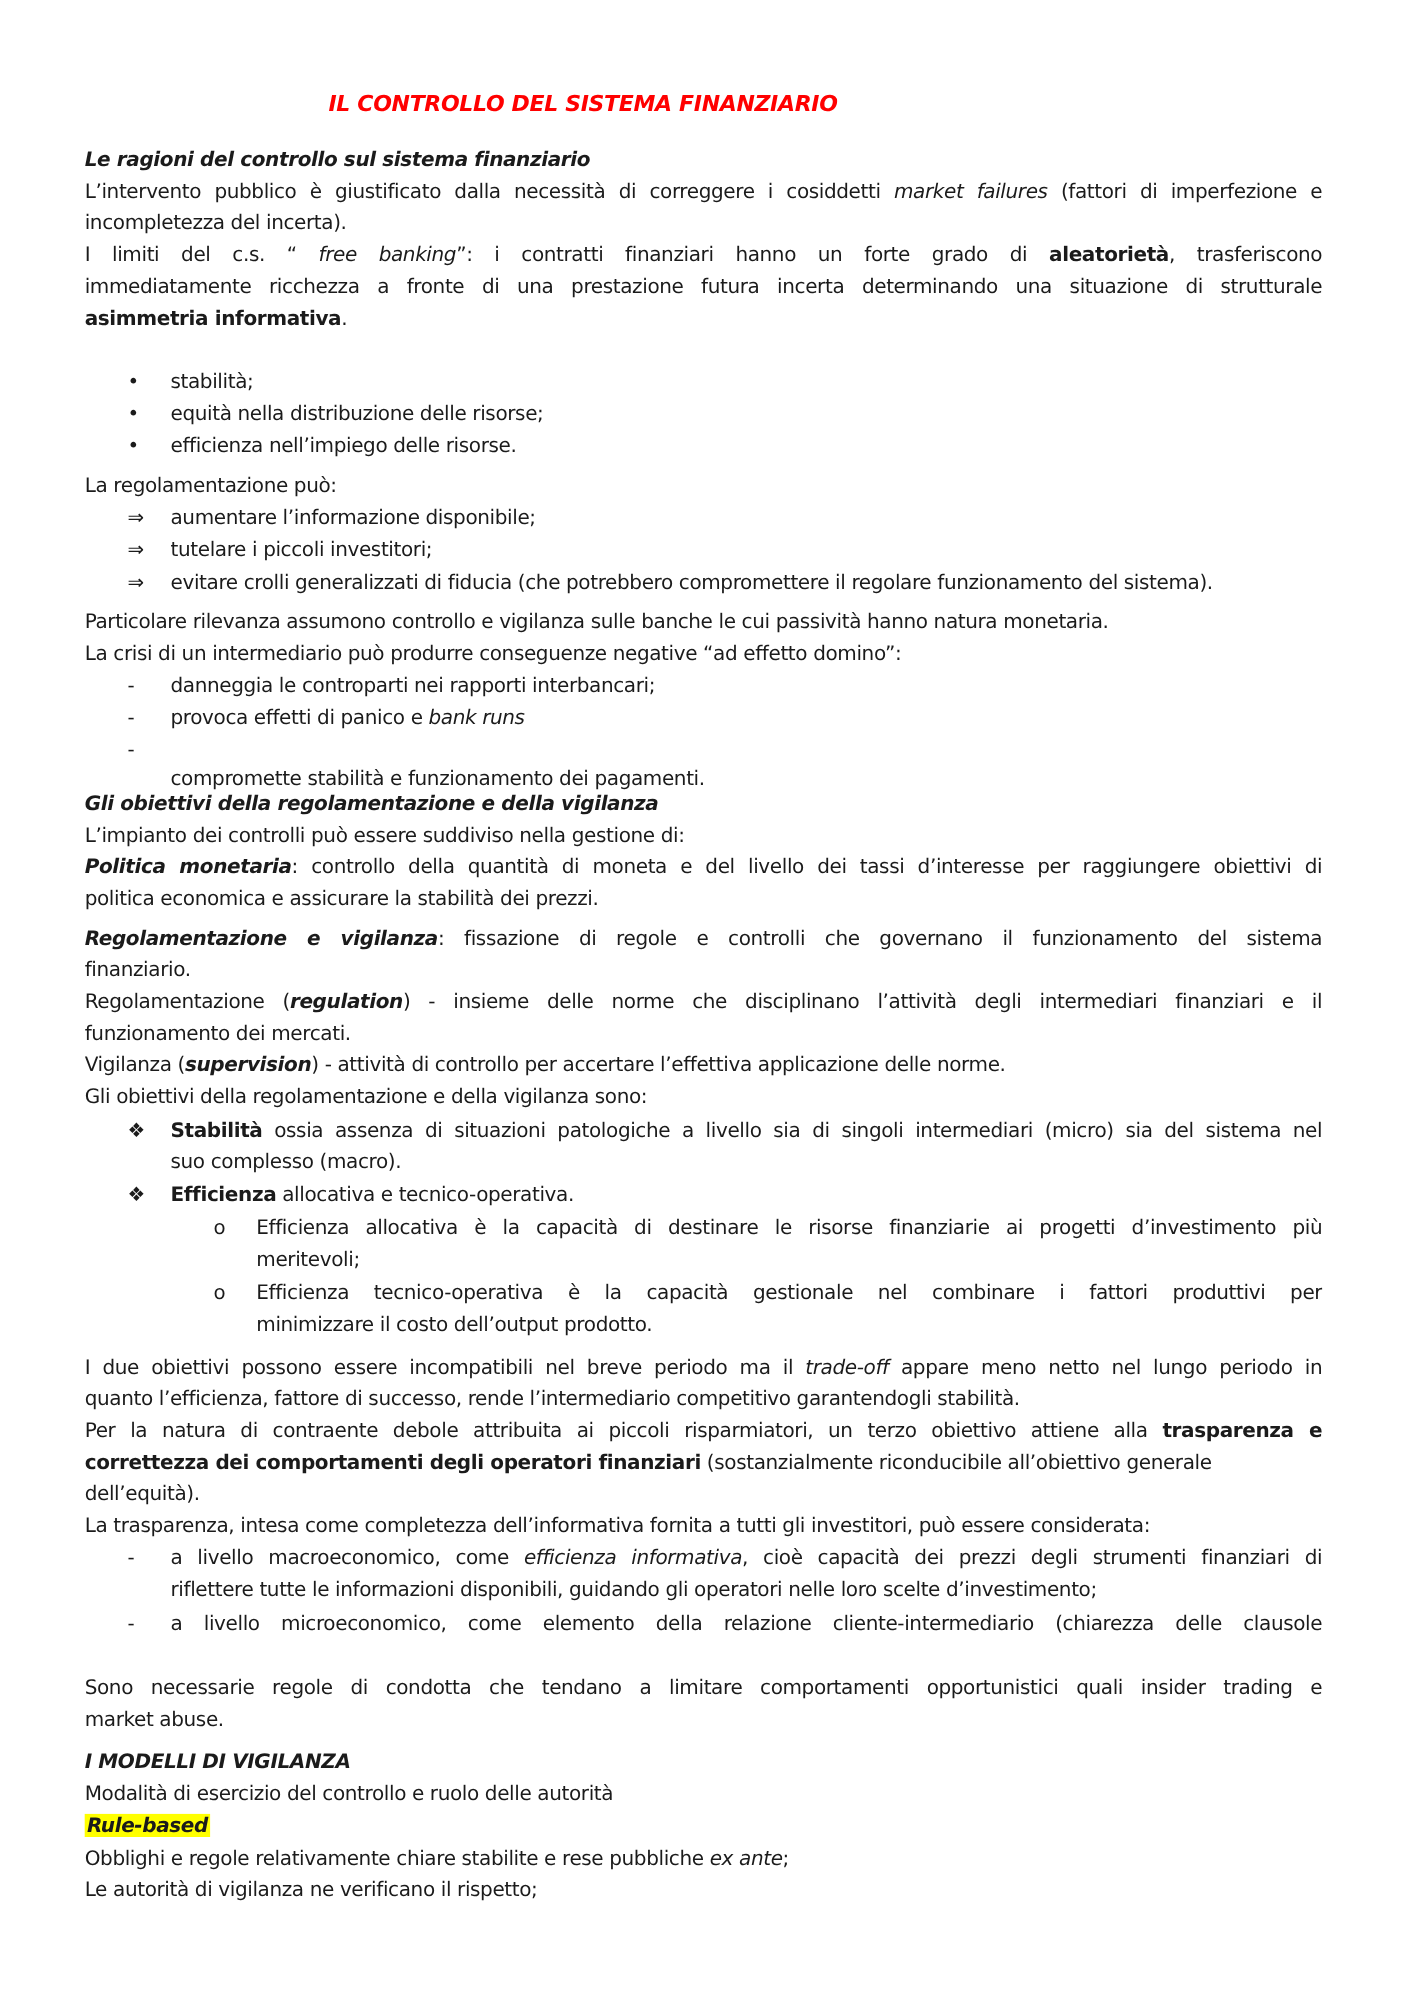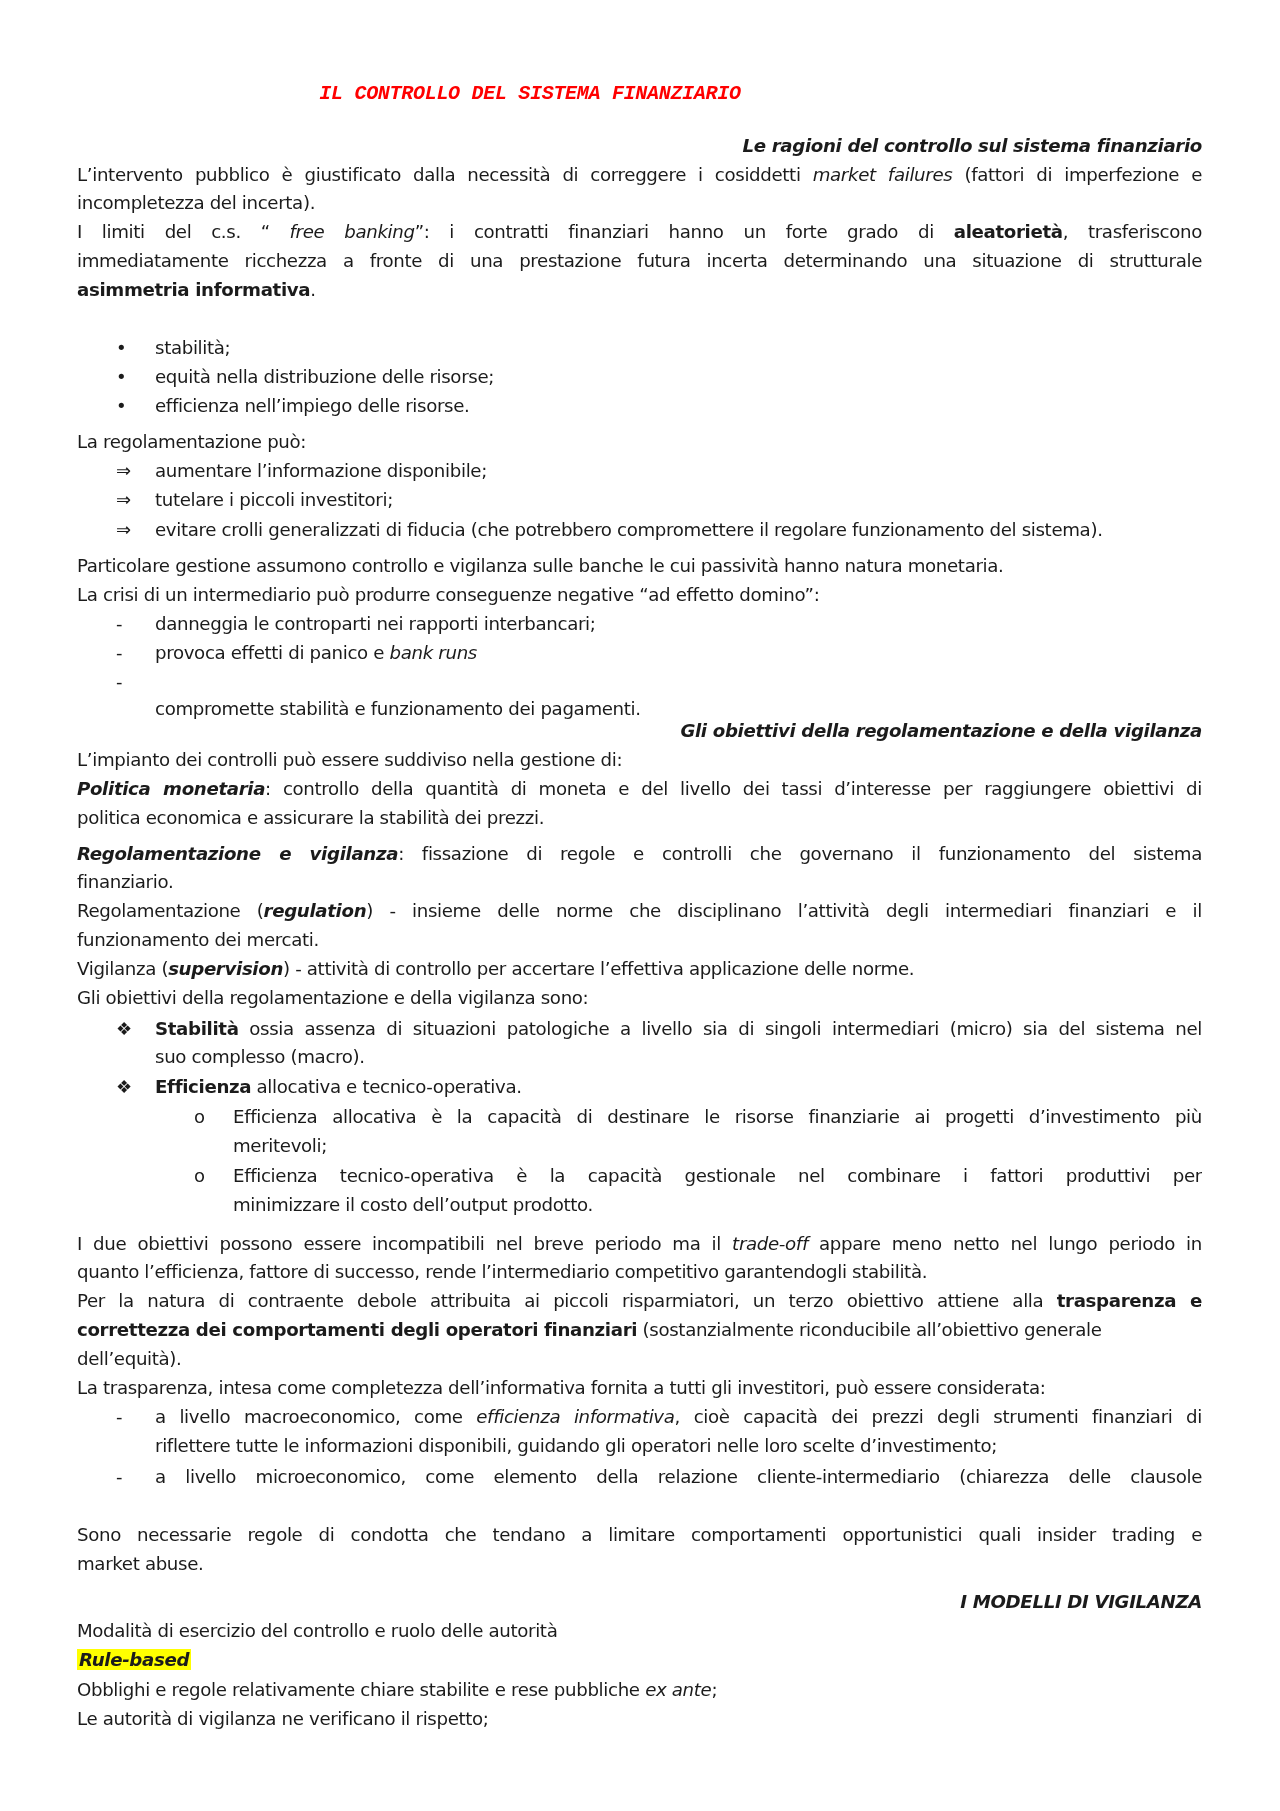--- a/index.html
+++ b/index.html
@@ -7,22 +7,22 @@
          font-family: "DejaVu Sans", "Liberation Sans", sans-serif; color: #1b1b1b; }
   .page { position: absolute; left: 0; top: 0; width: 1280px; height: 1811px; background: #fff; }
   .ln { position: absolute; left: 77px; width: 1125px; font-size: 18.2px; line-height: 29px;
         white-space: nowrap; letter-spacing: -0.35px; }
   .ln.j { text-align: justify; text-align-last: justify; white-space: normal; height: 29px; overflow: hidden; }
   .ind { left: 155px; width: 1047px; }
   .ind2 { left: 233px; width: 969px; }
   .mk { position: absolute; left: 116px; font-size: 18px; line-height: 29px; }
   .mk2 { position: absolute; left: 194px; font-size: 18px; line-height: 29px; }
   .title { position: absolute; left: 0; width: 1060px; top: 82px; text-align: center;
-           font-size: 20px; font-weight: bold; font-style: italic; color: #ff0000; letter-spacing: -0.3px; font-family: Liberation Mono, monospace; }
-  .h { font-weight: bold; font-style: italic; text-align: right; }
+           font-size: 20px; font-weight: bold; font-style: italic; color: #ff0000; letter-spacing: -0.3px; }
+  .h { font-weight: bold; font-style: italic; }
   b { font-weight: bold; }
   i { font-style: italic; }
   .hl { background: #ffff00; font-weight: bold; font-style: italic; padding: 0 2px; }
 </style>
 </head>
 <body>
 
 <div class="page">
 
   <div class="title">IL CONTROLLO DEL SISTEMA FINANZIARIO</div>
@@ -46,21 +46,21 @@
 
   <div class="ln" style="top:427px">La regolamentazione può:</div>
 
   <span class="mk" style="top:456px">⇒</span>
   <div class="ln ind" style="top:456px">aumentare l’informazione disponibile;</div>
   <span class="mk" style="top:485px">⇒</span>
   <div class="ln ind" style="top:485px">tutelare i piccoli investitori;</div>
   <span class="mk" style="top:515px">⇒</span>
   <div class="ln ind" style="top:515px">evitare crolli generalizzati di fiducia (che potrebbero compromettere il regolare funzionamento del sistema).</div>
 
-  <div class="ln" style="top:551px">Particolare gestione assumono controllo e vigilanza sulle banche le cui passività hanno natura monetaria.</div>
+  <div class="ln" style="top:551px">Particolare rilevanza assumono controllo e vigilanza sulle banche le cui passività hanno natura monetaria.</div>
   <div class="ln" style="top:580px">La crisi di un intermediario può produrre conseguenze negative “ad effetto domino”:</div>
 
   <span class="mk" style="top:609px">-</span>
   <div class="ln ind" style="top:609px"><span>danneggia le controparti nei rapporti interbancari;</span></div>
   <span class="mk" style="top:638px">-</span>
   <div class="ln ind" style="top:638px"><span>provoca effetti di panico e </span><i>bank runs</i></div>
   <span class="mk" style="top:667px">-</span>
   <div class="ln ind" style="top:694px"><span>compromette stabilità e funzionamento dei pagamenti.</span></div>
 
   <div class="ln h" style="top:716px">Gli obiettivi della regolamentazione e della vigilanza</div>

